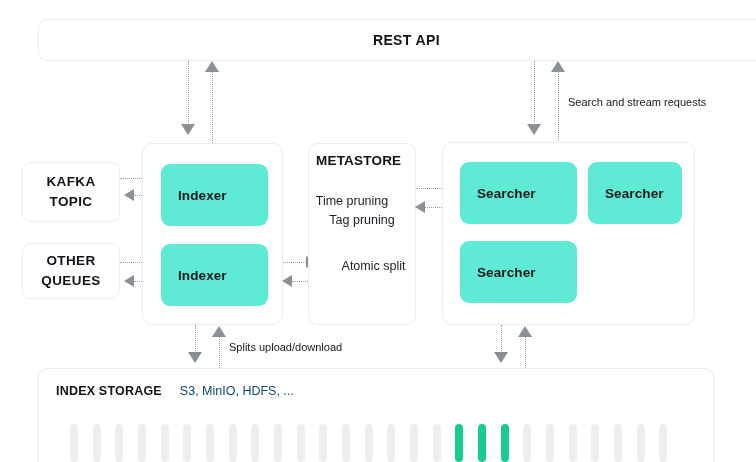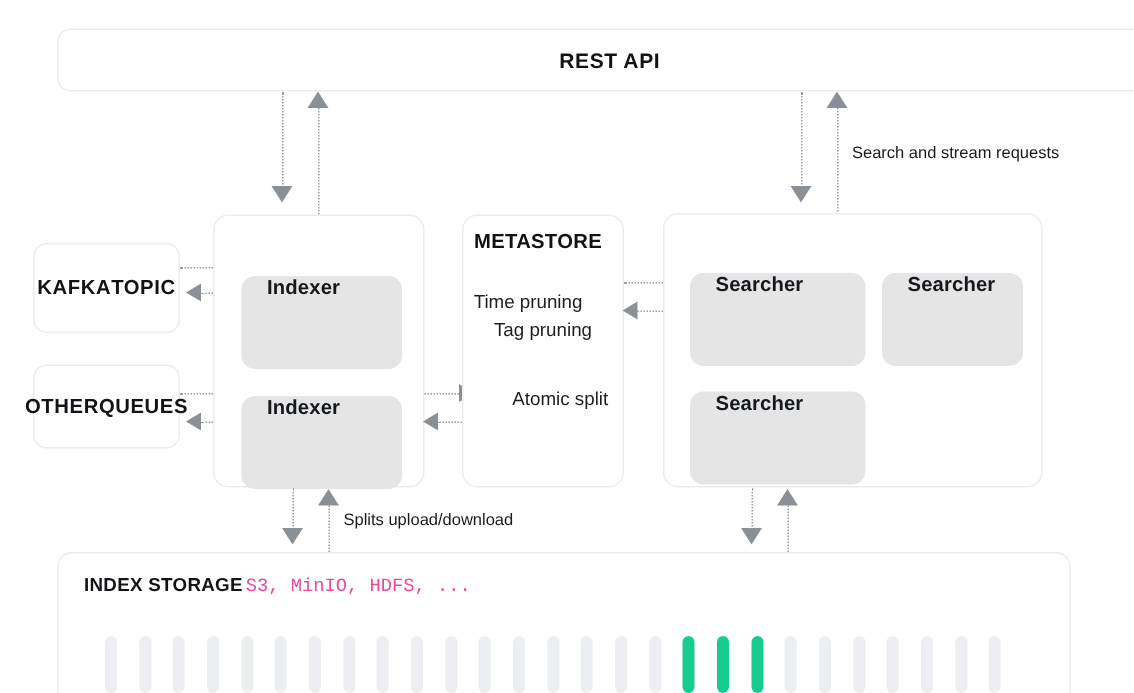--- a/index.html
+++ b/index.html
@@ -16,52 +16,52 @@
   
   .panel{
     position:absolute;
     background:#ffffff;
     border:1px solid #ececef;
     border-radius:10px;
     box-sizing:border-box;
   }
   .chip{
     position:absolute;
-    background:#e5e5e5;
+    background:#5eead4;
     border-radius:9px;
     box-sizing:border-box;
-    display:flex;margin-top:20px;
+    display:flex;align-items:center;
   }
   .chip-label{
     font-size:13.5px;font-weight:bold;color:#15181d;
     padding-left:17px;letter-spacing:.1px;
   }
 
   
   #rest-api{left:38px;top:19px;width:737px;height:42px;border-radius:9px;
             display:flex;align-items:center;justify-content:center;}
   #rest-api .t{font-size:14px;font-weight:bold;letter-spacing:.4px;}
 
   
   .queue{
     position:absolute;background:#fff;border:1px solid #ececef;border-radius:9px;
-    box-sizing:border-box;display:flex;flex-direction:row;
+    box-sizing:border-box;display:flex;flex-direction:column;
     align-items:center;justify-content:center;
   }
   .queue span{font-size:13.5px;font-weight:bold;letter-spacing:.4px;line-height:20px;}
 
   
   .ms-title{position:absolute;left:316px;top:153px;font-size:13.5px;font-weight:bold;letter-spacing:.2px;}
   .ms-line{position:absolute;font-size:12.5px;color:#1b1e24;line-height:19px;text-align:center;}
 
   
   #index-storage{left:38px;top:368px;width:676px;height:94px;border-radius:10px 10px 0 0;border-bottom:none;}
   .is-head{position:absolute;left:56px;top:381px;white-space:nowrap;}
   .is-head b{font-size:12.5px;font-weight:bold;letter-spacing:.2px;}
-  .is-head i{font-size:12.5px;font-style:normal;color:#ec4899;margin-left:2px;font-family:Liberation Mono, monospace;}
+  .is-head i{font-size:12.5px;font-style:normal;color:#0c4a6e;margin-left:18px;}
   #bars{position:absolute;left:70px;top:424px;width:612px;height:38px;}
   .bar{position:absolute;top:0;width:8px;height:38px;border-radius:4px;background:#eceef1;}
   .bar.hl{background:#17cd8d;}
 
   
   .vline{position:absolute;width:0;border-left:1.4px dotted #9aa0a6;}
   .hline{position:absolute;height:0;border-top:1.4px dotted #9aa0a6;}
   .tri{position:absolute;width:0;height:0;}
   .tri.down{border-left:7px solid transparent;border-right:7px solid transparent;border-top:11px solid #8b9096;}
   .tri.up{border-left:7px solid transparent;border-right:7px solid transparent;border-bottom:11px solid #8b9096;}

